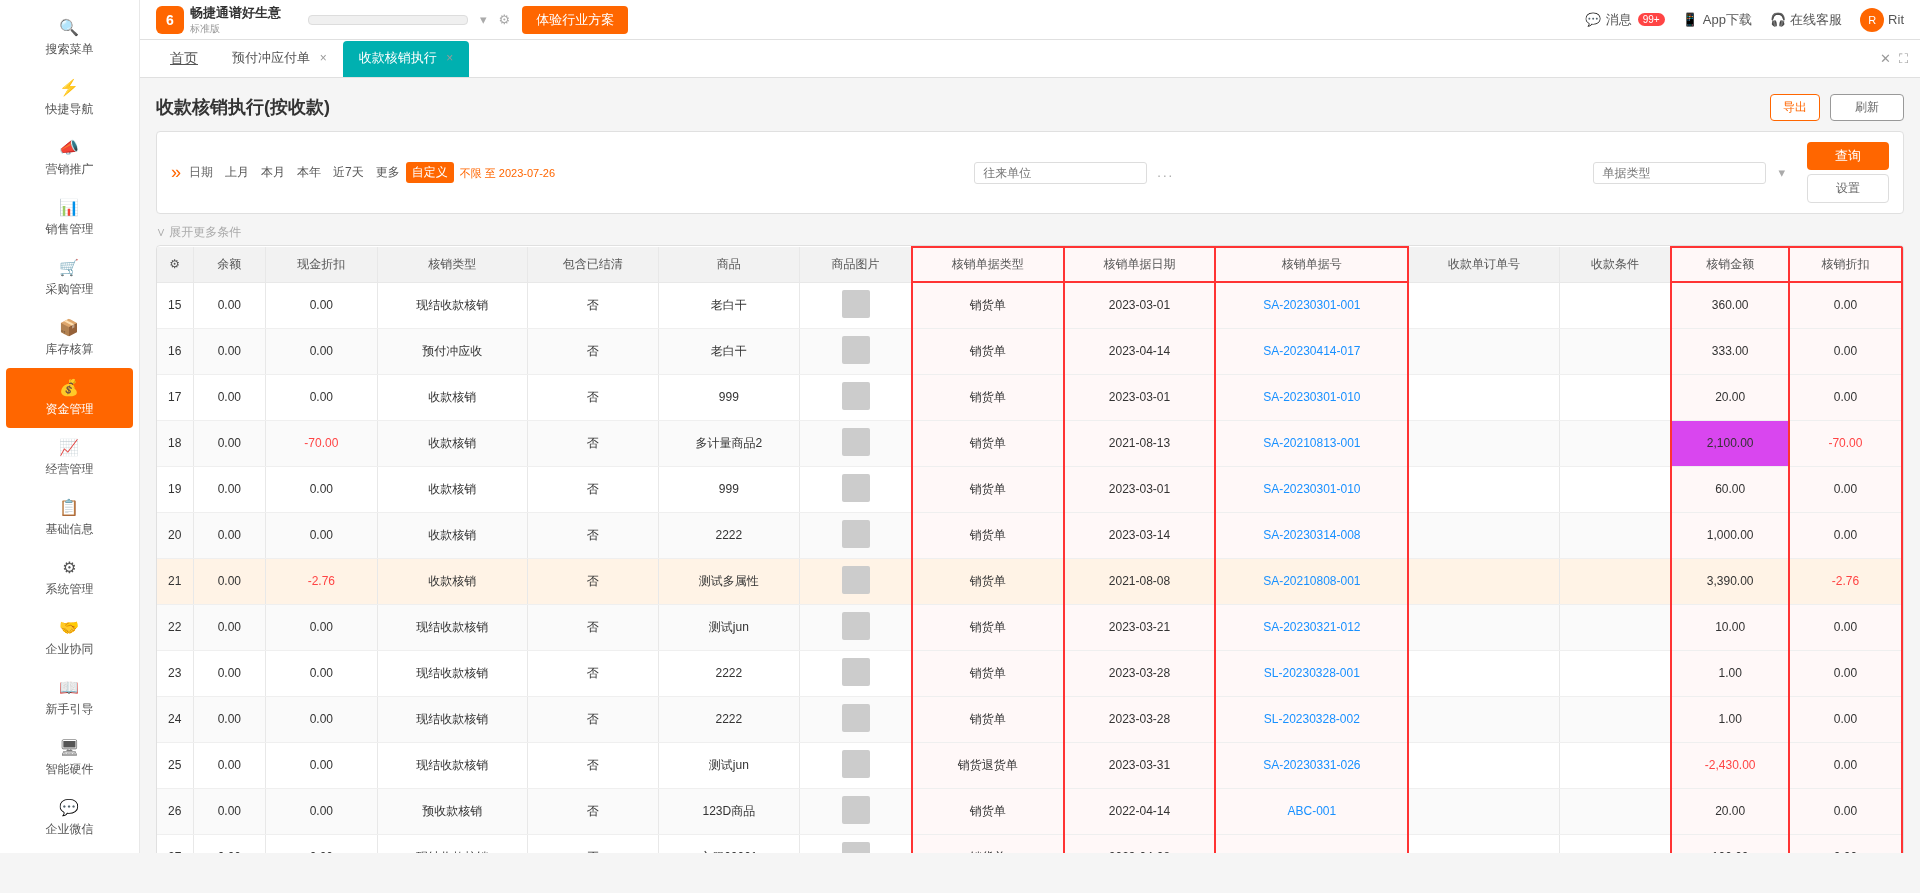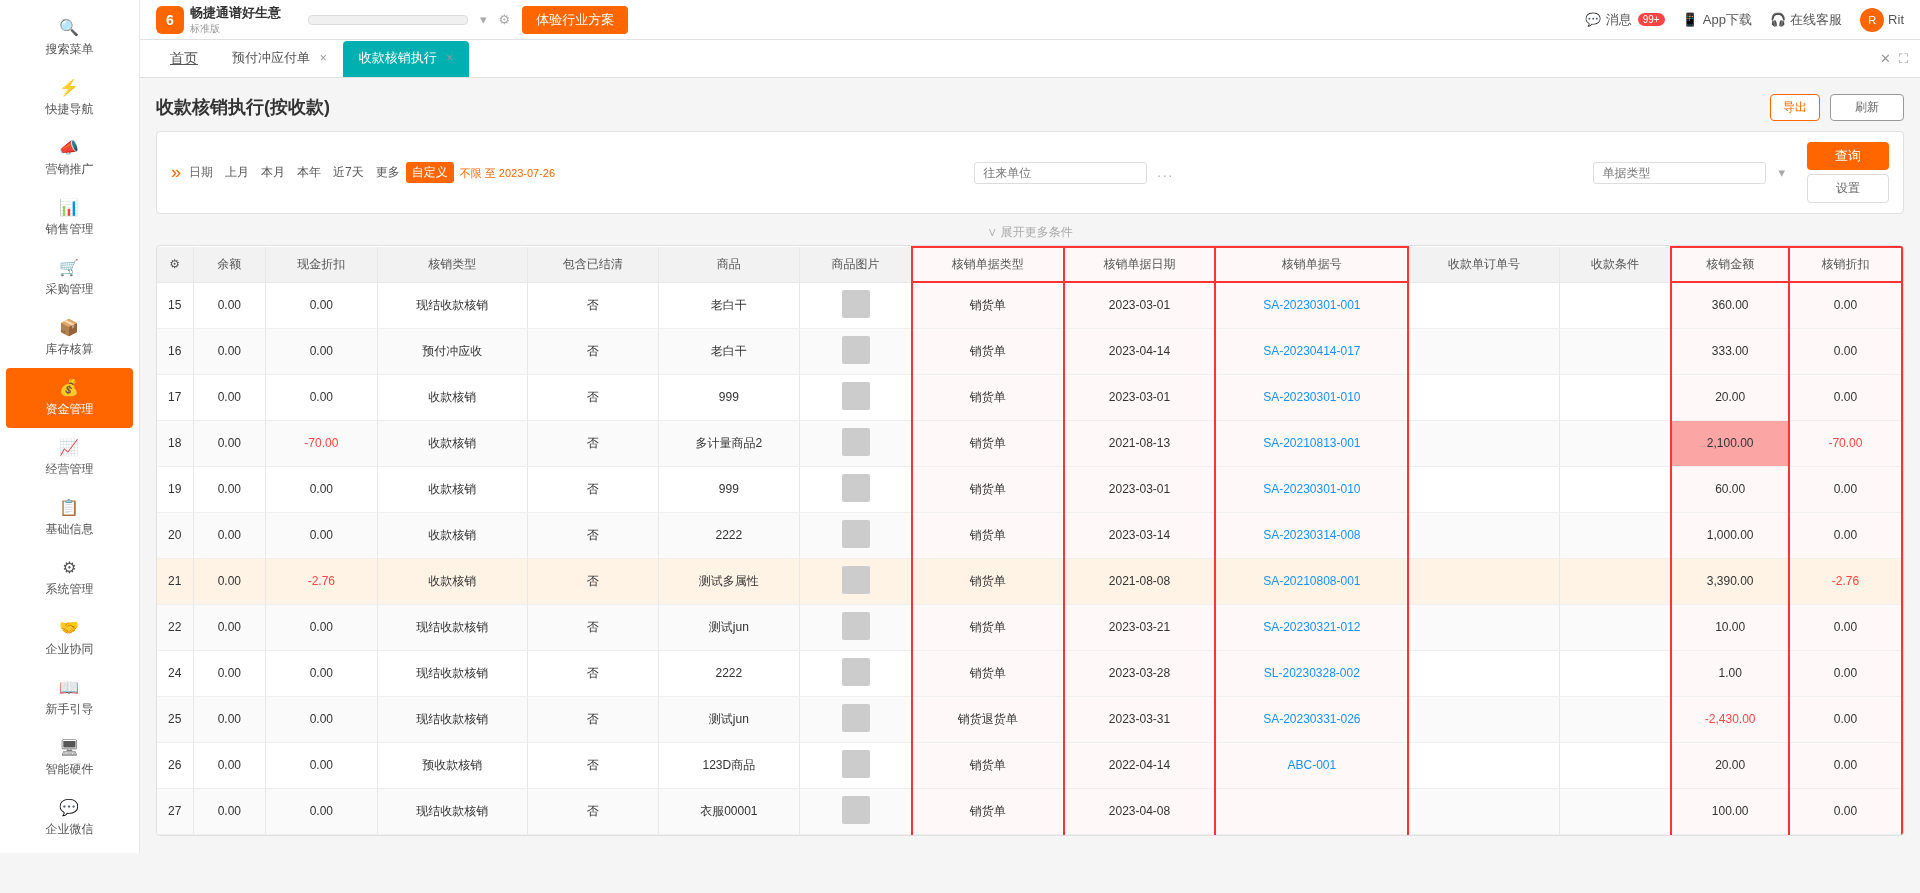--- a/index.html
+++ b/index.html
@@ -81,21 +81,21 @@
       padding: 10px 14px; margin-bottom: 10px;
       display: flex; flex-wrap: wrap; align-items: center; gap: 10px;
     }
     .filter-label { color: #666; font-size: 12px; }
     .filter-btn { font-size: 12px; color: #555; cursor: pointer; padding: 2px 6px; }
     .filter-custom { background: #ff6600; color: #fff; border-radius: 3px; padding: 2px 6px; font-size: 12px; cursor: pointer; }
     .filter-field { border: 1px solid #ddd; border-radius: 3px; padding: 3px 8px; font-size: 12px; min-width: 160px; color: #999; }
     .filter-select { border: 1px solid #ddd; border-radius: 3px; padding: 3px 8px; font-size: 12px; min-width: 140px; color: #999; }
     .btn-query { background: #ff6600; color: #fff; border: none; border-radius: 4px; padding: 5px 20px; font-size: 13px; cursor: pointer; }
     .btn-settings { border: 1px solid #ddd; color: #666; background: #fff; border-radius: 4px; padding: 5px 28px; font-size: 12px; cursor: pointer; }
-    .expand-bar { text-align: center; color: #aaa; font-size: 12px; cursor: pointer; margin: 4px 0; }
+    .expand-bar { color: #aaa; font-size: 12px; cursor: pointer; margin: 4px 0; }
 
     
     .table-wrap { background: #fff; border: 1px solid #e0e0e0; border-radius: 4px; overflow: auto; position: relative; }
     table { width: 100%; border-collapse: collapse; font-size: 12px; }
     thead tr { background: #f2f2f2; }
     th { padding: 8px 10px; text-align: center; border-right: 1px solid #e8e8e8; border-bottom: 1px solid #e8e8e8; color: #555; font-weight: normal; white-space: nowrap; }
     td { padding: 7px 10px; text-align: center; border-right: 1px solid #e8e8e8; border-bottom: 1px solid #efefef; white-space: nowrap; }
     tr:nth-child(odd) td { background: #fff; }
     tr:nth-child(even) td { background: #fafafa; }
     tr.highlight td { background: #fff3e6 !important; }
@@ -347,21 +347,21 @@
     <td class="red">-70.00</td>
     <td>收款核销</td>
     <td>否</td>
     <td>多计量商品2</td>
     <td><div style="width:28px;height:28px;background:#ccc;border-radius:2px;display:inline-block;"></div></td>
     <td style="border-left:2px solid #ff3333;border-right:2px solid #ff3333;background:#fff8f8;">销货单</td>
     <td style="border-left:2px solid #ff3333;border-right:2px solid #ff3333;background:#fff8f8;">2021-08-13</td>
     <td style="border-left:2px solid #ff3333;border-right:2px solid #ff3333;background:#fff8f8;"><a class="link">SA-20210813-001</a></td>
     <td></td>
     <td></td>
-    <td class="" style="border-left:2px solid #ff3333;border-right:2px solid #ff3333;background:#fca5a5;">2,100.00</td>
+    <td class="" style="border-left:2px solid #ff3333;border-right:2px solid #ff3333;background:#d946ef;">2,100.00</td>
     <td class="red" style="border-left:2px solid #ff3333;border-right:2px solid #ff3333;background:#fff8f8;">-70.00</td>
   </tr>
               <tr>
     <td>19</td>
     <td>0.00</td>
     <td class="">0.00</td>
     <td>收款核销</td>
     <td>否</td>
     <td>999</td>
     <td><div style="width:28px;height:28px;background:#ccc;border-radius:2px;display:inline-block;"></div></td>
@@ -412,20 +412,36 @@
     <td>现结收款核销</td>
     <td>否</td>
     <td>测试jun</td>
     <td><div style="width:28px;height:28px;background:#ccc;border-radius:2px;display:inline-block;"></div></td>
     <td style="border-left:2px solid #ff3333;border-right:2px solid #ff3333;background:#fff8f8;">销货单</td>
     <td style="border-left:2px solid #ff3333;border-right:2px solid #ff3333;background:#fff8f8;">2023-03-21</td>
     <td style="border-left:2px solid #ff3333;border-right:2px solid #ff3333;background:#fff8f8;"><a class="link">SA-20230321-012</a></td>
     <td></td>
     <td></td>
     <td class="" style="border-left:2px solid #ff3333;border-right:2px solid #ff3333;background:#fff8f8;">10.00</td>
+    <td class="" style="border-left:2px solid #ff3333;border-right:2px solid #ff3333;background:#fff8f8;">0.00</td>
+  </tr>
+              <tr>
+    <td>23</td>
+    <td>0.00</td>
+    <td class="">0.00</td>
+    <td>现结收款核销</td>
+    <td>否</td>
+    <td>2222</td>
+    <td><div style="width:28px;height:28px;background:#ccc;border-radius:2px;display:inline-block;"></div></td>
+    <td style="border-left:2px solid #ff3333;border-right:2px solid #ff3333;background:#fff8f8;">销货单</td>
+    <td style="border-left:2px solid #ff3333;border-right:2px solid #ff3333;background:#fff8f8;">2023-03-28</td>
+    <td style="border-left:2px solid #ff3333;border-right:2px solid #ff3333;background:#fff8f8;"><a class="link">SL-20230328-001</a></td>
+    <td></td>
+    <td></td>
+    <td class="" style="border-left:2px solid #ff3333;border-right:2px solid #ff3333;background:#fff8f8;">1.00</td>
     <td class="" style="border-left:2px solid #ff3333;border-right:2px solid #ff3333;background:#fff8f8;">0.00</td>
   </tr>
               <tr>
     <td>24</td>
     <td>0.00</td>
     <td class="">0.00</td>
     <td>现结收款核销</td>
     <td>否</td>
     <td>2222</td>
     <td><div style="width:28px;height:28px;background:#ccc;border-radius:2px;display:inline-block;"></div></td>

